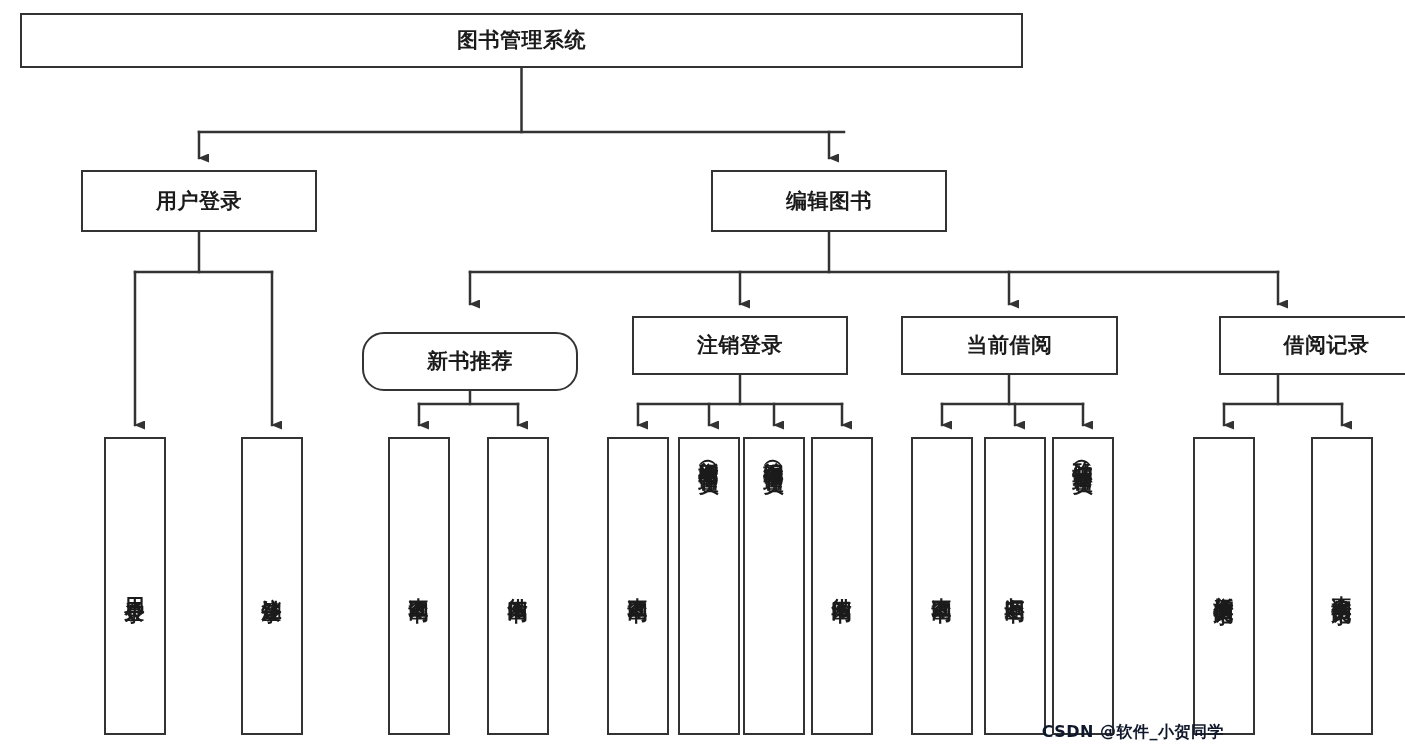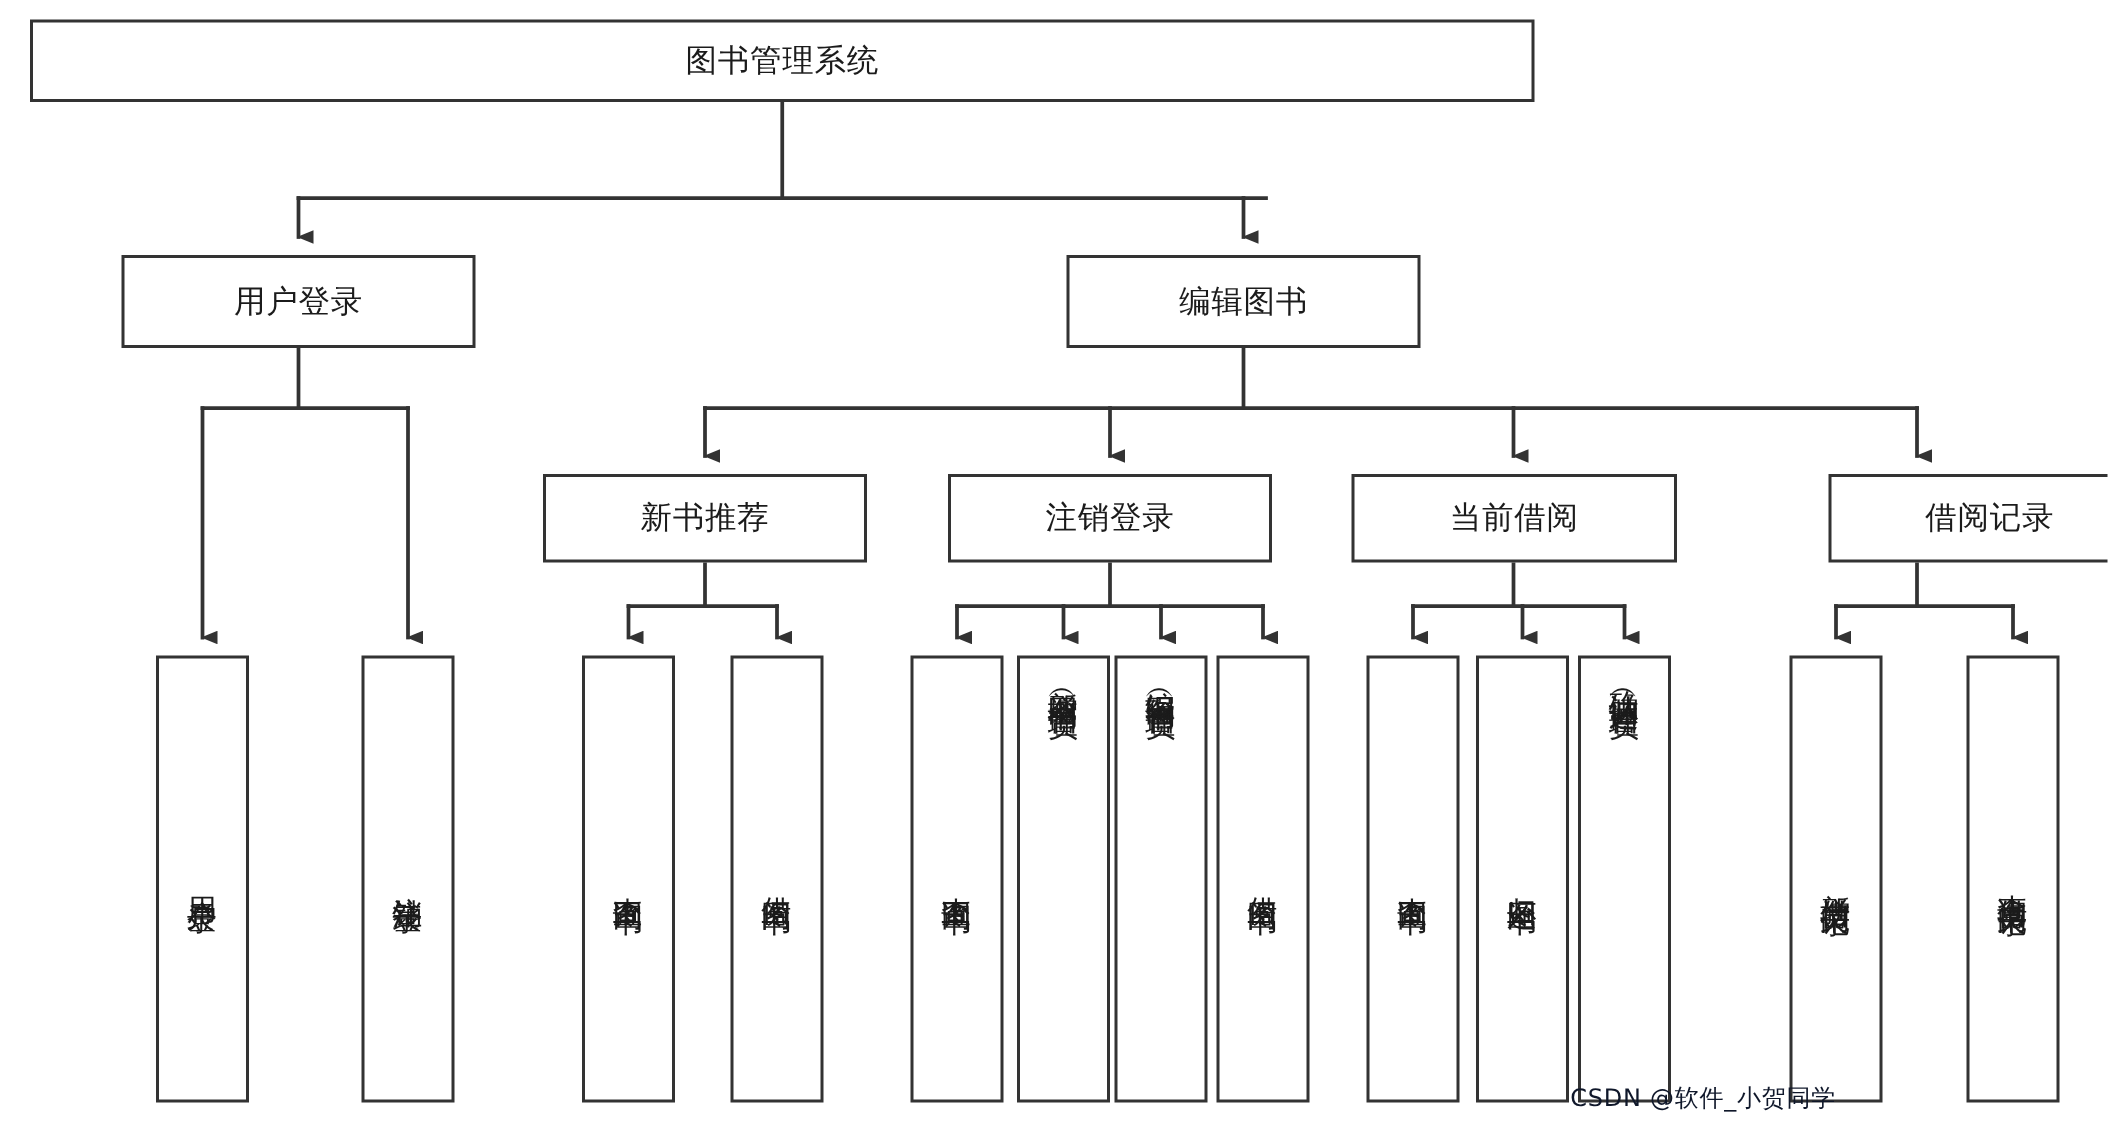--- a/index.html
+++ b/index.html
@@ -11,20 +11,21 @@
     width: 1405px;
     height: 747px;
     font-family: "DejaVu Sans", "Liberation Sans", sans-serif;
     overflow: hidden;
     position: relative;
   }
   #diagram-root {
     position: relative;
     width: 1232px;
     height: 747px;
+    font-weight: bold;
   }
   svg#tree-svg {
     position: absolute;
     left: 0;
     top: 0;
     width: 1405px;
     height: 747px;
   }
   .node-box {
     position: absolute;
@@ -130,21 +131,21 @@
     <span class="node-label">图书管理系统</span>
   </div>
 
   <div class="node-box" style="left:81px; top:170px; width:236px; height:62px;">
     <span class="node-label">用户登录</span>
   </div>
   <div class="node-box" style="left:711px; top:170px; width:236px; height:62px;">
     <span class="node-label">编辑图书</span>
   </div>
 
-  <div class="node-box" style="left:362px; top:316px; width:216px; height:59px;">
+  <div class="node-box" style="left:362px; top:332px; width:216px; height:59px;border-radius:22px;">
     <span class="node-label">新书推荐</span>
   </div>
   <div class="node-box" style="left:632px; top:316px; width:216px; height:59px;">
     <span class="node-label">注销登录</span>
   </div>
   <div class="node-box" style="left:901px; top:316px; width:217px; height:59px;">
     <span class="node-label">当前借阅</span>
   </div>
   <div class="node-box" style="left:1171px; top:316px; width:215px; height:59px;margin-left:48px;">
     <span class="node-label">借阅记录</span>

